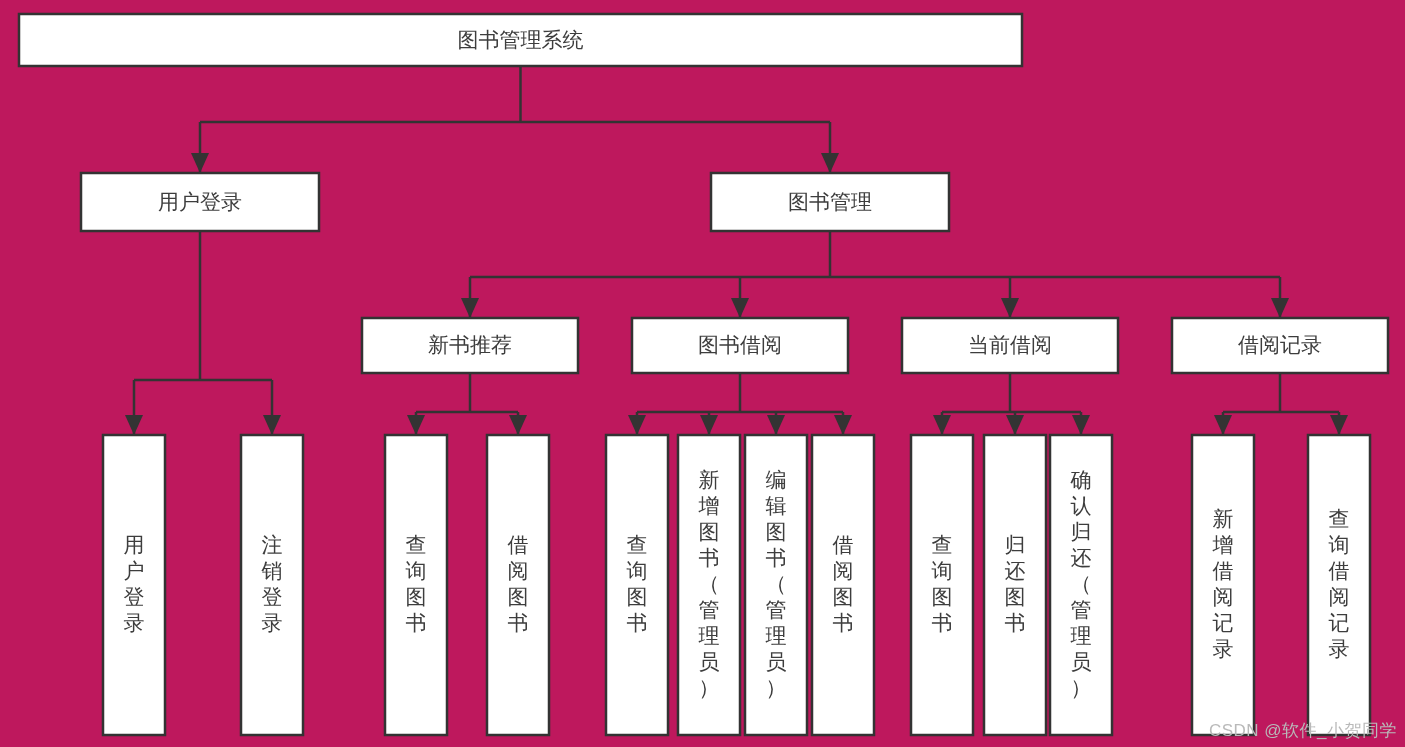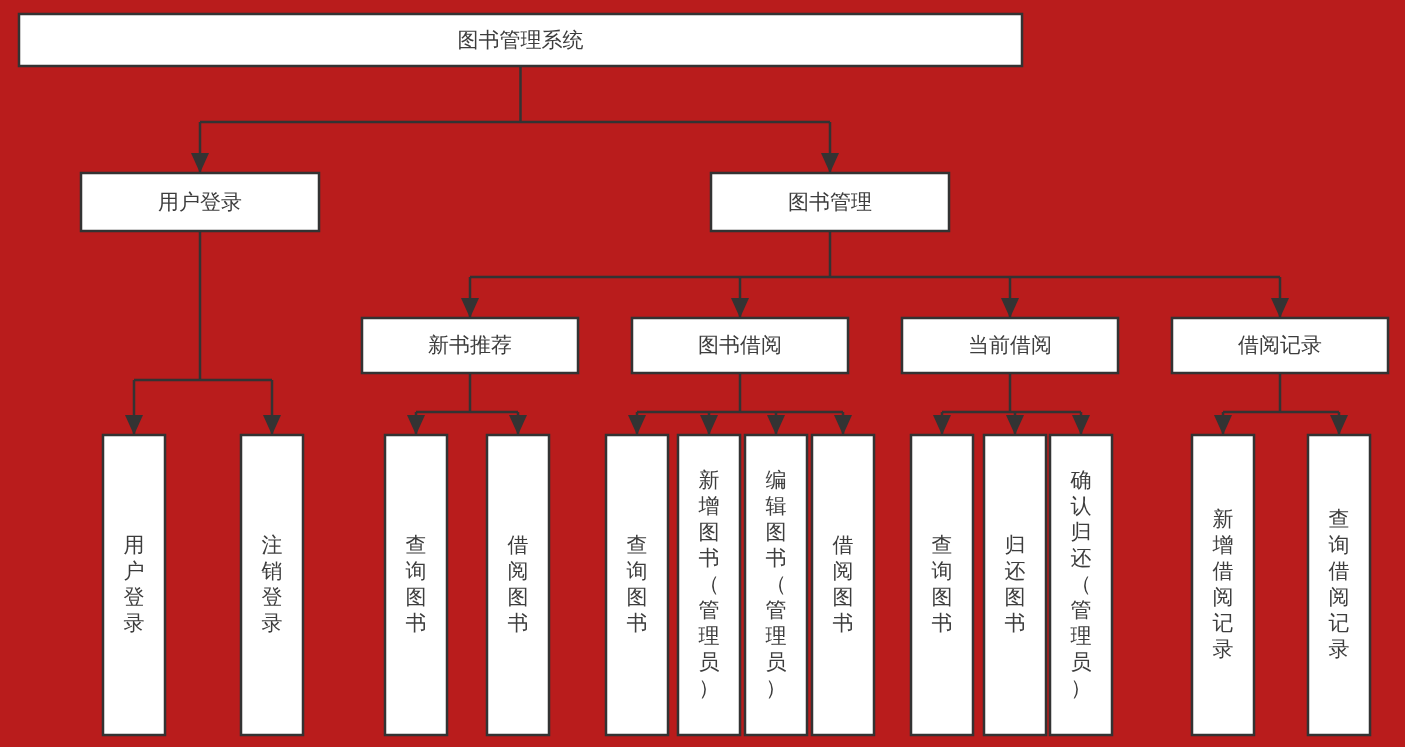--- a/index.html
+++ b/index.html
@@ -8,21 +8,21 @@
     padding: 0;
     background: #ffffff;
   }
   body {
     font-family: "Liberation Sans", "DejaVu Sans", sans-serif;
   }
   #diagram-root {
     position: relative;
     width: 1405px;
     height: 747px;
-    background: #b91c1c;
+    background: #be185d;
     overflow: hidden;
   }
   svg.flow {
     position: absolute;
     left: 0;
     top: 0;
     width: 1405px;
     height: 747px;
     display: block;
   }
@@ -204,13 +204,14 @@
         <g>
           <rect x="1192" y="435" width="62" height="300" class="node-rect"></rect>
           <text x="1223" class="node-label-v"><tspan x="1223" y="520">新</tspan><tspan x="1223" y="546">增</tspan><tspan x="1223" y="572">借</tspan><tspan x="1223" y="598">阅</tspan><tspan x="1223" y="624">记</tspan><tspan x="1223" y="650">录</tspan></text>
         </g>
         <g>
           <rect x="1308" y="435" width="62" height="300" class="node-rect"></rect>
           <text x="1339" class="node-label-v"><tspan x="1339" y="520">查</tspan><tspan x="1339" y="546">询</tspan><tspan x="1339" y="572">借</tspan><tspan x="1339" y="598">阅</tspan><tspan x="1339" y="624">记</tspan><tspan x="1339" y="650">录</tspan></text>
         </g>
       </g>
   </svg>
+  <div class="watermark-text">CSDN @软件_小贺同学</div>
 </div>
 
 </body></html>

